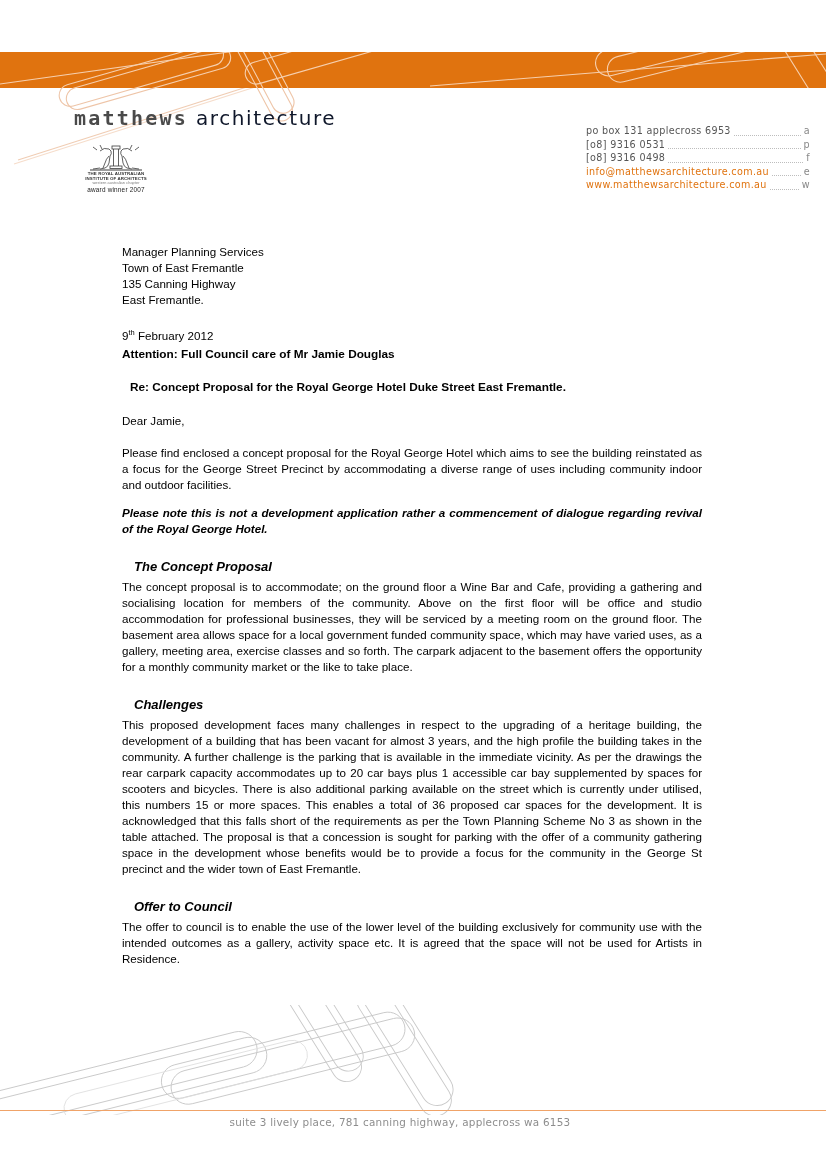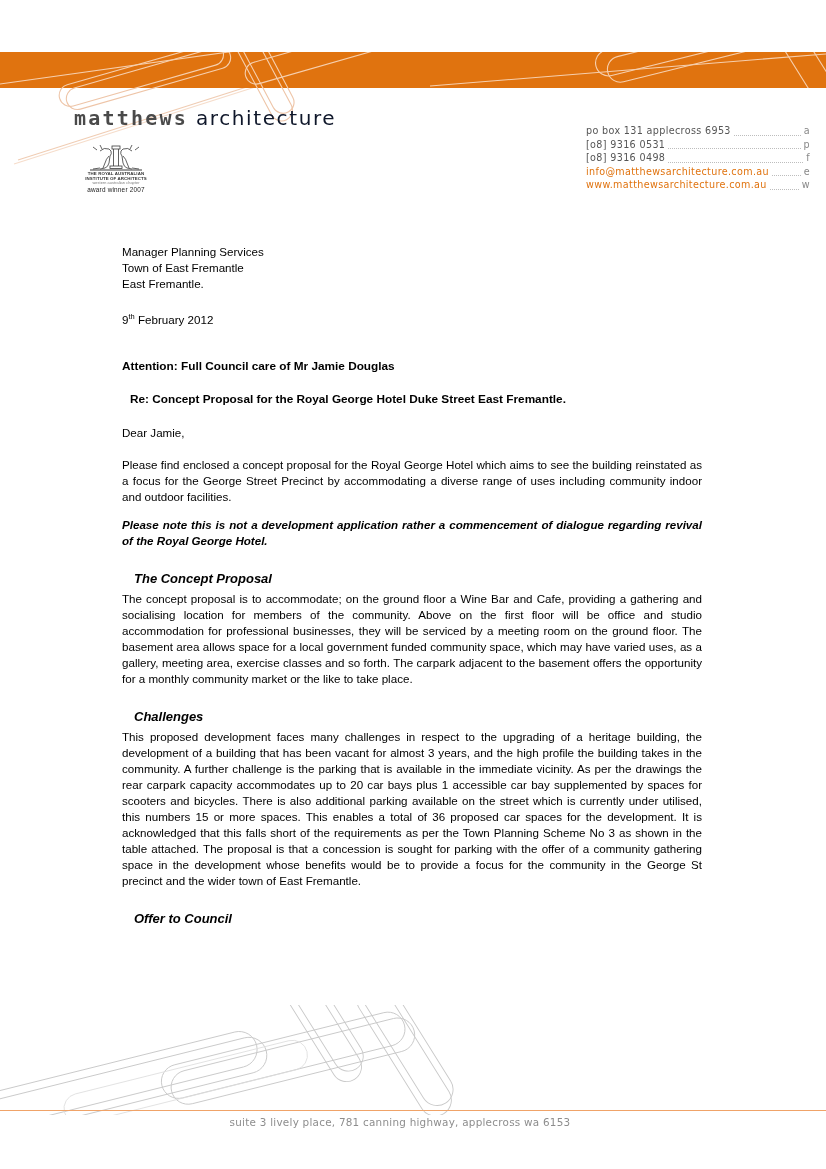--- a/index.html
+++ b/index.html
@@ -114,21 +114,21 @@
     font-family: "Liberation Sans", sans-serif;
     font-size: 11.6px;
     line-height: 16px;
     color: #000;
   }
   .addr-line { white-space: pre; }
   .date { margin-top: 17px; }
   .date sup { font-size: 7.5px; vertical-align: super; }
 
   .atten {
-    margin-top: 30px;
+    margin-top: 2px;
     font-weight: bold;
     font-size: 11.8px;
   }
   .subject {
     margin-top: 17px;
     font-weight: bold;
     font-size: 11.8px;
     padding-left: 8px;
   }
   .salutation { margin-top: 18px; }
@@ -289,20 +289,21 @@
     <span class="dots"></span>
     <span class="tag">w</span>
   </div>
 </div>
 
 <div class="letter">
 
   <div>
     <div class="addr-line">Manager Planning Services</div>
     <div class="addr-line">Town of East Fremantle</div>
+    <div class="addr-line">135 Canning Highway</div>
     <div class="addr-line">East Fremantle.</div>
   </div>
 
   <div class="date"><span>9</span><sup>th</sup><span> February 2012</span></div>
 
   <div class="atten">Attention:  Full Council  care of Mr Jamie Douglas</div>
 
   <div class="subject">Re:  Concept Proposal for the Royal George Hotel Duke Street East Fremantle.</div>
 
   <div class="salutation">Dear Jamie,</div>
@@ -310,20 +311,21 @@
   <p class="para">Please find enclosed a concept proposal for the Royal George Hotel which aims to see the building reinstated as a focus for the George Street Precinct by accommodating a diverse range of uses including community indoor and outdoor facilities.</p>
   <p class="para tight bolditalic">Please note this is not a development application rather a commencement of dialogue regarding revival of the Royal George Hotel.</p>
 
   <h3 class="sec-head">The Concept Proposal</h3>
   <p class="para">The concept proposal is to accommodate; on the ground floor a Wine Bar and Cafe, providing a gathering and socialising location for members of the community.  Above on the first floor will be office and studio accommodation for professional businesses, they will be serviced by a meeting room on the ground floor.  The basement area allows space for a local government funded community space, which may have varied uses, as a gallery, meeting area, exercise classes and so forth.  The carpark adjacent to the basement offers the opportunity for a monthly community market or the like to take place.</p>
 
   <h3 class="sec-head">Challenges</h3>
   <p class="para">This proposed development faces many challenges in respect to the upgrading of a heritage building, the development of a building that has been vacant for almost 3 years, and the high profile the building takes in the community.  A further challenge is the parking that is available in the immediate vicinity.  As per the drawings the rear carpark capacity accommodates up to 20 car bays plus 1 accessible car bay supplemented by spaces for scooters and bicycles.  There is also additional parking available on the street which is currently under utilised, this numbers 15 or more spaces.  This enables a total of 36 proposed car spaces for the development.  It is acknowledged that this falls short of the requirements as per the Town Planning Scheme No 3 as shown in the table attached.  The proposal is that a concession is sought for parking with the offer of a community gathering space in the development whose benefits would be to provide a focus for the community in the George St precinct and the wider town of East Fremantle.</p>
 
   <h3 class="sec-head">Offer to Council</h3>
+  <p class="para">The offer to council is to enable the use of the lower level of the building exclusively for community use with the intended outcomes as a gallery, activity space etc.  It is agreed that the space will not be used for Artists in Residence.</p>
 </div>
 
 <svg class="footer-art" viewBox="0 0 826 110" xmlns="http://www.w3.org/2000/svg">
   <g fill="none" stroke="#c9c9c9" stroke-width="0.9">
     <g transform="rotate(-14 210 60)">
       <rect x="-40" y="34" width="300" height="36" rx="18"></rect>
       <rect x="-32" y="42" width="300" height="36" rx="18"></rect>
     </g>
     <g transform="rotate(-14 330 52)">
       <rect x="160" y="22" width="250" height="34" rx="17"></rect>

